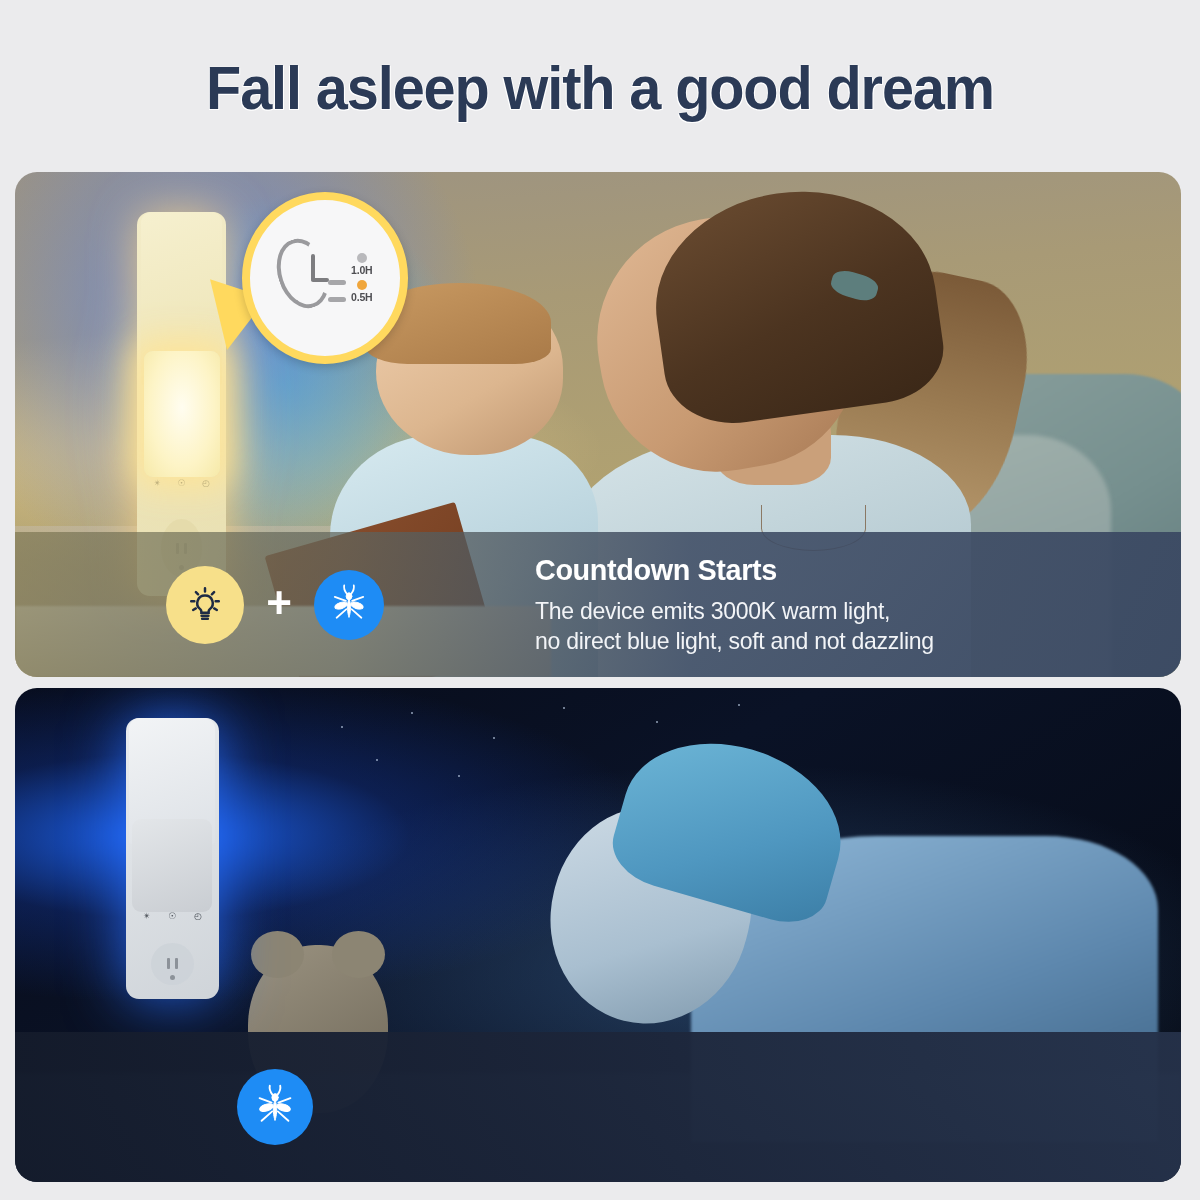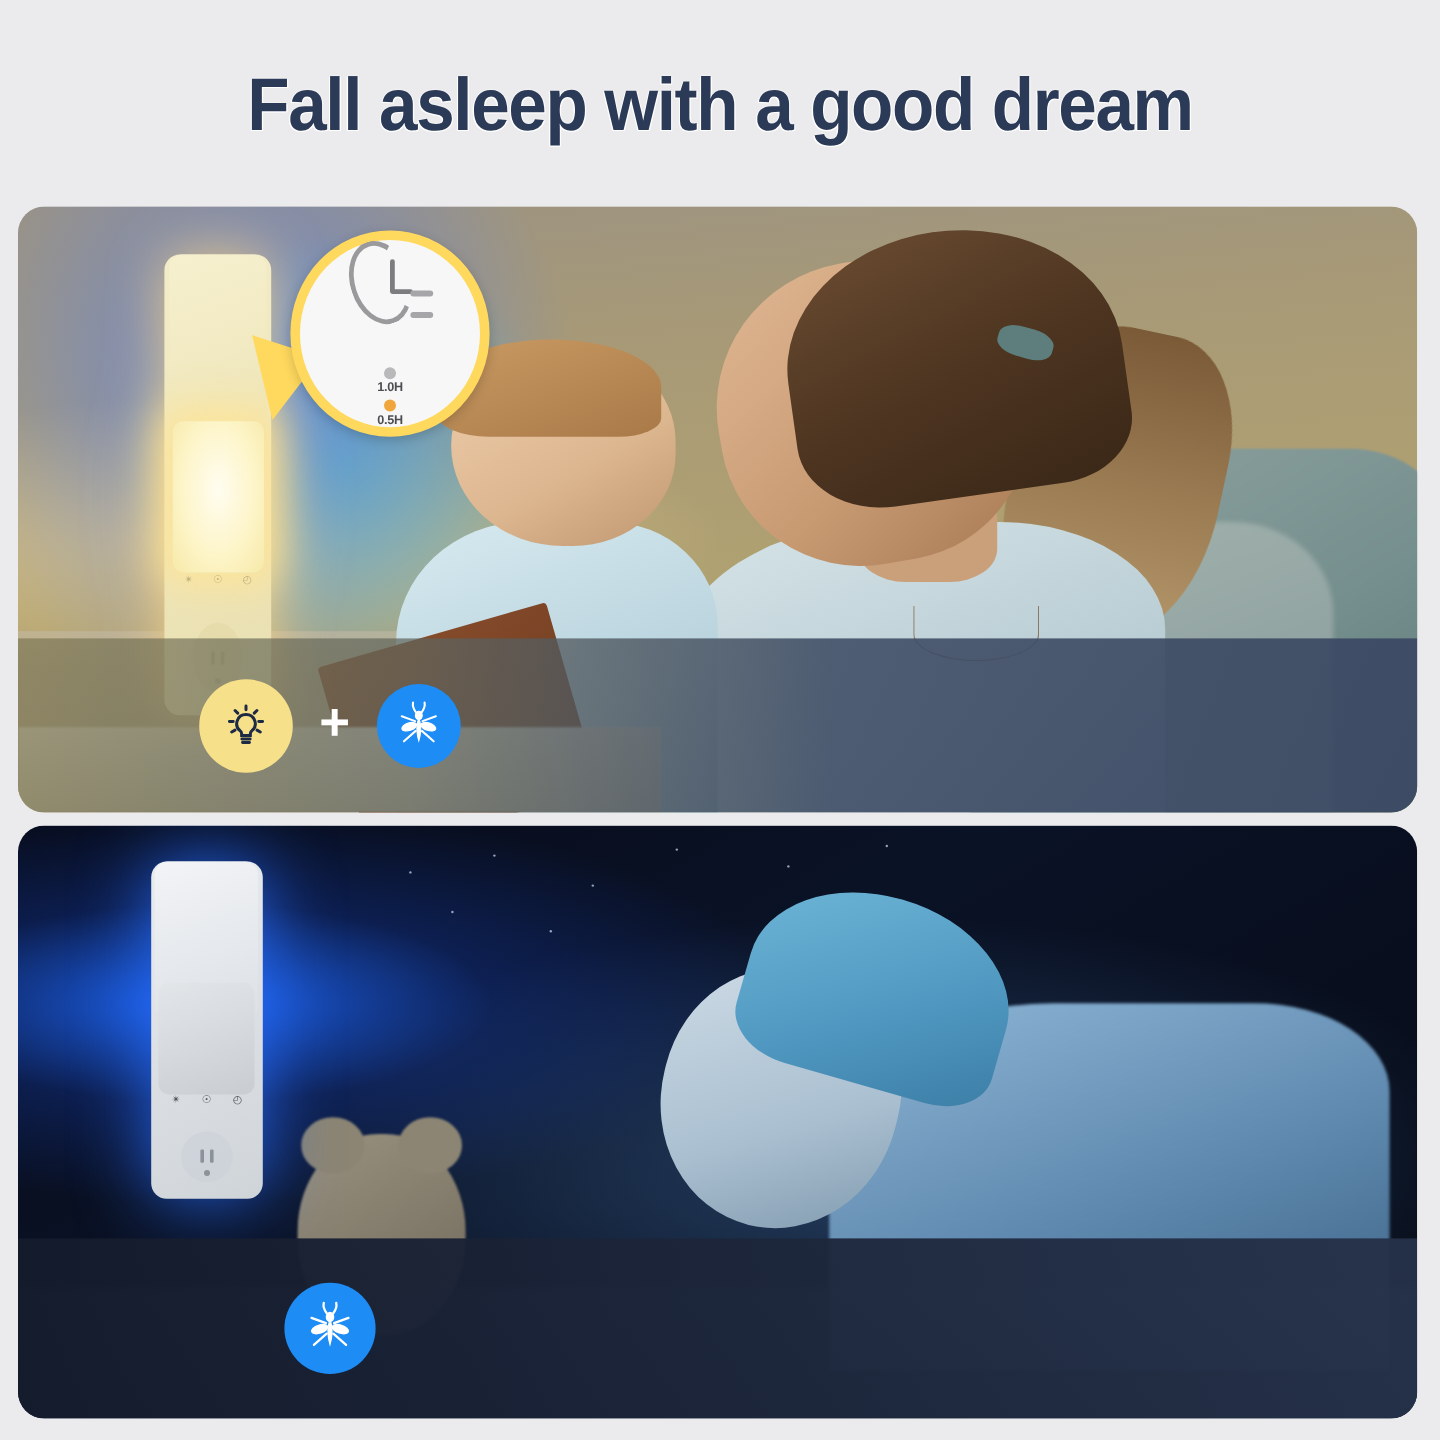--- a/index.html
+++ b/index.html
@@ -201,23 +201,22 @@
     border-left:38px solid transparent;
     border-right:22px solid transparent;
     border-top:62px solid #ffd95e;
     transform:rotate(18deg);
   }
   .callout-bubble {
     position:absolute; left:0; top:0; width:100%; height:100%;
     border-radius:50%;
     background:#f7f7f8;
     border:8px solid #ffd95e;
-    display:flex; align-items:center; justify-content:space-between; gap:5%;
+    display:flex; align-items:center; justify-content:center; gap:5%;
     box-shadow:0 3px 10px rgba(0,0,0,.18);
-    flex-direction:column;
   }
   .clock-icon { width:44%; height:52%; position:relative; }
   .clock-ring {
     position:absolute; left:0; top:0; width:76%; height:88%;
     border:4px solid #9a9a9d; border-radius:50%;
     border-right-color:transparent;
     transform:rotate(-18deg);
   }
   .clock-hand-v {
     position:absolute; left:50%; top:20%;
@@ -431,20 +430,25 @@
               <path d="M22.6 21.6 10.6 17.2M29.4 21.6 41.4 17.2"></path>
               <path d="M23.2 30.4 12.6 39.8M28.8 30.4 39.4 39.8"></path>
               <path d="M22.8 25.6 11.8 28.8M29.2 25.6 40.2 28.8"></path>
             </g>
             <ellipse cx="17.4" cy="26.6" rx="7" ry="3.4" transform="rotate(-18 17.4 26.6)"></ellipse>
             <ellipse cx="34.6" cy="26.6" rx="7" ry="3.4" transform="rotate(18 34.6 26.6)"></ellipse>
           </g>
         </svg>
       </div>
     </div>
+    <div class="cap-text">
+      <div class="cap-title">Countdown Starts</div>
+      <div class="cap-line">The device emits 3000K warm light,</div>
+      <div class="cap-line">no direct blue light, soft and not dazzling</div>
+    </div>
   </div>
 </div>
 
 <div class="panel" id="panel-night">
 
   <div class="scene night-bg">
     <div class="stars">
       <div class="star" style="left:28%;top:14%"></div>
       <div class="star" style="left:34%;top:9%"></div>
       <div class="star" style="left:41%;top:18%"></div>

